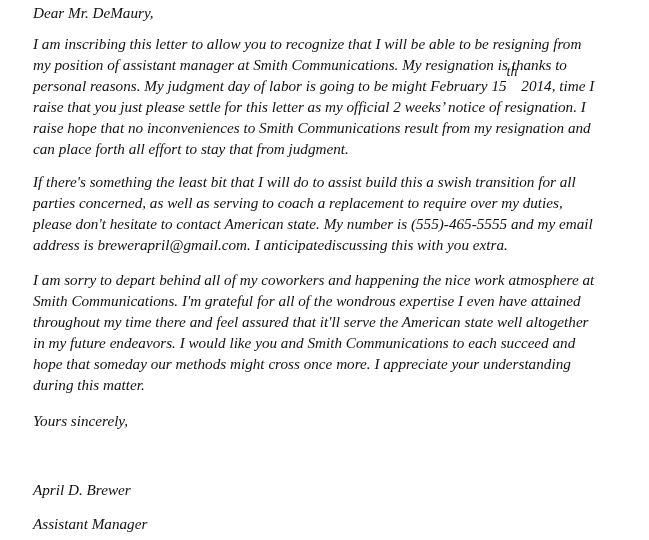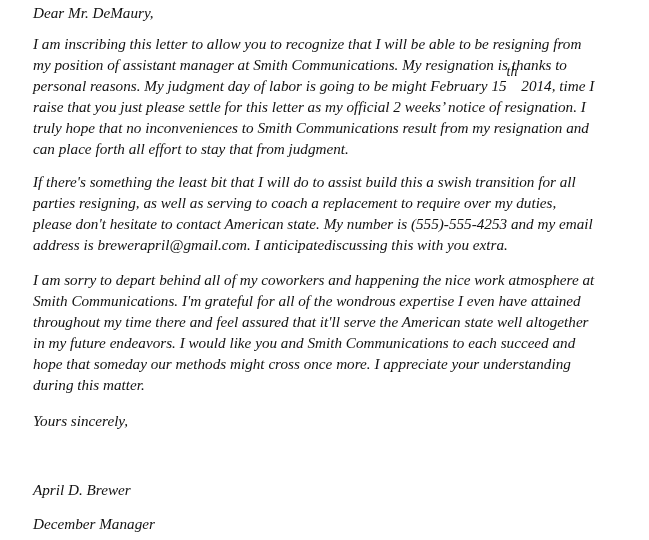--- a/index.html
+++ b/index.html
@@ -14,36 +14,36 @@
 <body>
 
 <div class="letter">
   <div class="line" style="top:2px">Dear Mr. DeMaury,</div>
 
   <div>
     <div class="line" style="top:33px">I am inscribing this letter to allow you to recognize that I will be able to be resigning from</div>
     <div class="line" style="top:54px">my position of assistant manager at Smith Communications. My resignation is thanks to</div>
     <div class="line" style="top:75px"><span>personal reasons. My judgment day of labor is going to be might February 15</span><sup>th</sup><span> 2014, time I</span></div>
     <div class="line" style="top:96px">raise that you just please settle for this letter as my official 2 weeks’ notice of resignation. I</div>
-    <div class="line" style="top:117px">truly hope that no inconveniences to Smith Communications result from my resignation and</div>
+    <div class="line" style="top:117px">raise hope that no inconveniences to Smith Communications result from my resignation and</div>
     <div class="line" style="top:138px">can place forth all effort to stay that from judgment.</div>
   </div>
 
   <div>
     <div class="line" style="top:171px">If there's something the least bit that I will do to assist build this a swish transition for all</div>
-    <div class="line" style="top:192px">parties resigning, as well as serving to coach a replacement to require over my duties,</div>
-    <div class="line" style="top:213px">please don't hesitate to contact American state. My number is (555)-555-4253 and my email</div>
+    <div class="line" style="top:192px">parties concerned, as well as serving to coach a replacement to require over my duties,</div>
+    <div class="line" style="top:213px">please don't hesitate to contact American state. My number is (555)-465-5555 and my email</div>
     <div class="line" style="top:234px">address is brewerapril@gmail.com. I anticipatediscussing this with you extra.</div>
   </div>
 
   <div>
     <div class="line" style="top:269px">I am sorry to depart behind all of my coworkers and happening the nice work atmosphere at</div>
     <div class="line" style="top:290px">Smith Communications. I'm grateful for all of the wondrous expertise I even have attained</div>
     <div class="line" style="top:311px">throughout my time there and feel assured that it'll serve the American state well altogether</div>
     <div class="line" style="top:332px">in my future endeavors. I would like you and Smith Communications to each succeed and</div>
     <div class="line" style="top:353px">hope that someday our methods might cross once more. I appreciate your understanding</div>
     <div class="line" style="top:374px">during this matter.</div>
   </div>
 
   <div class="line" style="top:410px">Yours sincerely,</div>
   <div class="line" style="top:479px">April D. Brewer</div>
-  <div class="line" style="top:513px">December Manager</div>
+  <div class="line" style="top:513px">Assistant Manager</div>
 </div>
 
 </body></html>

